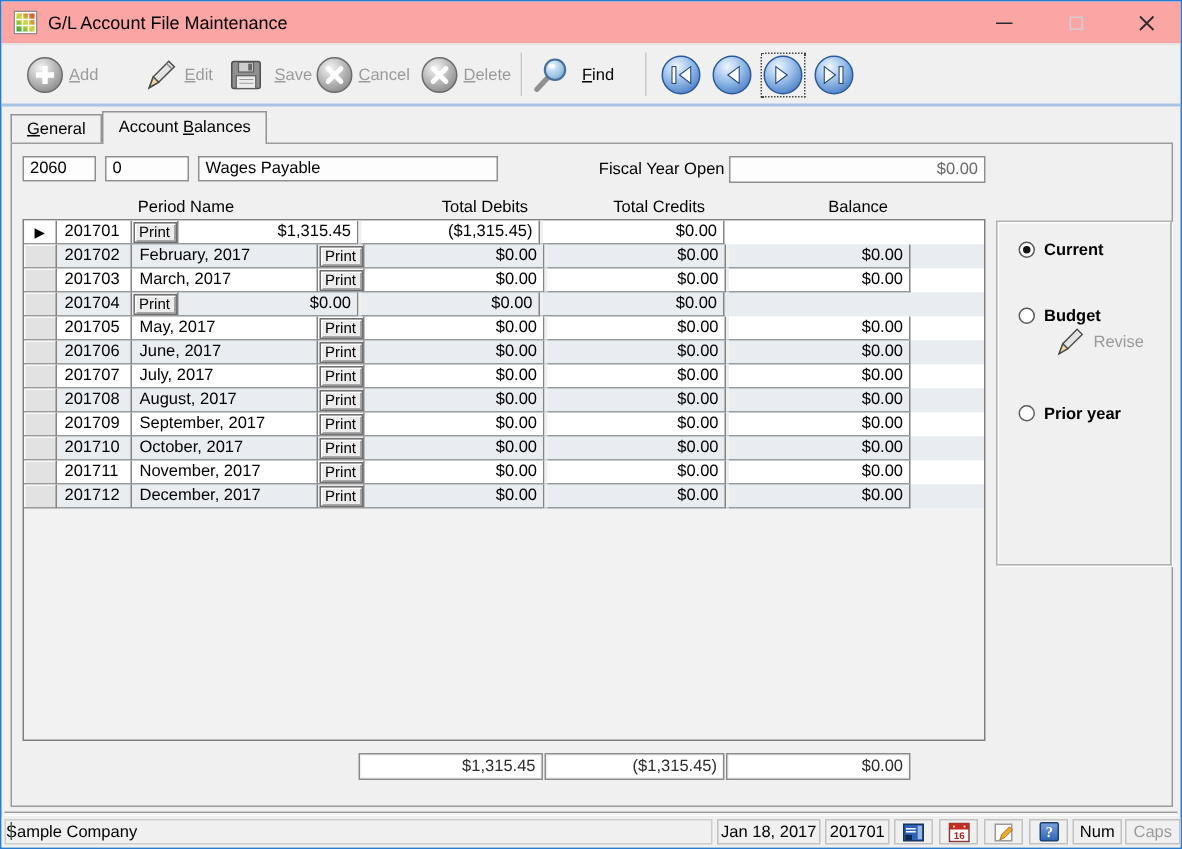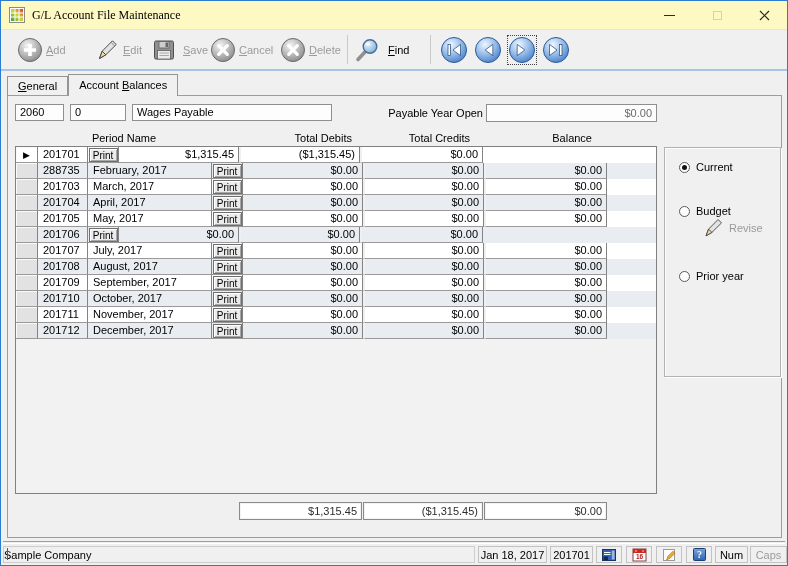--- a/index.html
+++ b/index.html
@@ -3,21 +3,21 @@
 <meta charset="utf-8">
 <style>
   * { box-sizing: border-box; margin: 0; padding: 0; }
   html,body { background:#d8d8d8; }
   body { font-family:"Liberation Sans", sans-serif; }
   .window{
     position:relative; width:788px; height:566px; background:#f0f0f0;
     border:1px solid #2a7cd0; font-size:11px; color:#000; overflow:hidden;
   }
   
-  .titlebar{ position:absolute; left:0; top:0; right:0; height:28px; background:#fef9c3;font-family:Liberation Serif, serif; }
+  .titlebar{ position:absolute; left:0; top:0; right:0; height:28px; background:#fca5a5; }
   .appicon{ position:absolute; left:8px; top:6px; width:16px; height:16px; }
   .title{ position:absolute; left:31px; top:7px; font-size:12px; color:#000; white-space:nowrap; }
   .ctl{ position:absolute; top:0; height:28px; width:46px; display:flex; align-items:center; justify-content:center; }
   .ctl-min{ left:645px; } .ctl-max{ left:693px; } .ctl-close{ left:740px; }
   .glyph-min{ width:11px; height:0; border-top:1px solid #2b2b2b; }
   .glyph-max{ width:9px; height:9px; border:1px solid #cfcfcf; }
   
   .toolbar{ position:absolute; left:0; top:28px; right:0; height:40px; background:#f0f0f0; border-top:1px solid #e4e4e4; }
   .tbi{ position:absolute; top:7px; }
   .tbl{ position:absolute; top:0; height:40px; display:flex; align-items:center; color:#9b9b9b;justify-content:flex-end; }
@@ -48,21 +48,21 @@
   .code{ width:50px; padding-left:5px; }
   .pname{ width:124px; padding-left:5px; }
   .printc{ width:31px; text-align:center; border-right:1px solid #838383; }
   .printbtn{ width:29px; height:14px; margin-top:1px; font-family:"Liberation Sans",sans-serif; font-size:10px; line-height:11px; background:#ececec; border:1px solid #6f6f6f; box-shadow:inset 1px 1px 0 #fff, inset -1px -1px 0 #a8a8a8; padding:0; }
   .money{ text-align:right; padding-right:4px; }
   .deb{ width:120px; } .cred{ width:119px; } .bal{ width:121px; }
   .gap{ width:2px; background:#f0f0f0; border-right:none; border-bottom:1px solid #c7c7c7; }
   .fill{ flex:1; border-right:none; border-bottom:none; background:transparent; }
   
   .groupbox{ position:absolute; left:656px; top:51px; width:117px; height:230px; border:1px solid #b2b2b2; box-shadow:1px 1px 0 #fff, inset 1px 1px 0 #fdfdfd; }
-  .radiorow{ position:absolute; display:flex; align-items:flex-end; gap:6px; }
+  .radiorow{ position:absolute; display:flex; align-items:flex-start; gap:6px;font-weight:bold; }
   .radio{ width:11px; height:11px; border-radius:50%; border:1px solid #5a5a5a; background:#fff; position:relative; }
   .radio.on::after{ content:""; position:absolute; left:2px; top:2px; width:5px; height:5px; border-radius:50%; background:#111; }
   .revise{ position:absolute; left:36px; top:68px; display:flex; align-items:center; gap:4px; color:#9a9a9a; }
   
   .totalbox{ position:absolute; top:406px; height:18px; line-height:16px; background:#fff; border:1px solid #8a8a8a; box-shadow:inset 0 0 0 1px #f3f3f3; text-align:right; padding-right:4px; color:#2c2c2c; }
   
   .hline{ position:absolute; left:2px; right:2px; top:540px; height:3px; border-top:1px solid #9e9e9e; border-bottom:1px solid #fff; }
   .statusbar{ position:absolute; left:0; right:0; top:544px; height:20px; background:#f0f0f0; }
   .seg{ position:absolute; top:1px; height:17px; line-height:16px; border:1px solid #c2c2c2; background:#f0f0f0; }
   .seg.noborder{ border-color:#cdcdcd; }
@@ -216,21 +216,21 @@
     <div class="tab"><span></span><span class="u">G</span><span>eneral</span></div>
     <div class="tab active"><span>Account </span><span class="u">B</span><span>alances</span></div>
   </div>
 
   <div class="tabpanel">
 
     <div class="field" style="left:7px;top:8px;width:49px">2060</div>
     <div class="field" style="left:62px;top:8px;width:56px">0</div>
     <div class="field" style="left:124px;top:8px;width:200px">Wages Payable</div>
 
-    <div class="flabel" style="left:378px;top:11px;width:97px;text-align:right">Payable Year Open</div>
+    <div class="flabel" style="left:378px;top:11px;width:97px;text-align:right">Fiscal Year Open</div>
     <div class="field right" style="left:478px;top:8px;width:171px;height:18px;line-height:16px;color:#6a6a6a">$0.00</div>
 
     <div class="colhdr center" style="left:30px;width:172px">Period Name</div>
     <div class="colhdr right" style="left:228px;width:124px;padding-right:8px">Total Debits</div>
     <div class="colhdr right" style="left:350px;width:120px;padding-right:8px">Total Credits</div>
     <div class="colhdr right" style="left:470px;width:122px;padding-right:8px">Balance</div>
 
     <div class="gridbox">
       <div>
           <div class="grow">
@@ -239,21 +239,21 @@
             <div class="c printc"><button class="printbtn">Print</button></div>
             <div class="c money deb">$1,315.45</div>
             <div class="c gap"></div>
             <div class="c money cred">($1,315.45)</div>
             <div class="c gap"></div>
             <div class="c money bal">$0.00</div>
             <div class="c fill"></div>
           </div>
           <div class="grow alt">
             <div class="c sel"></div>
-            <div class="c code">288735</div>
+            <div class="c code">201702</div>
             <div class="c pname">February, 2017</div>
             <div class="c printc"><button class="printbtn">Print</button></div>
             <div class="c money deb">$0.00</div>
             <div class="c gap"></div>
             <div class="c money cred">$0.00</div>
             <div class="c gap"></div>
             <div class="c money bal">$0.00</div>
             <div class="c fill"></div>
           </div>
           <div class="grow">
@@ -264,21 +264,20 @@
             <div class="c money deb">$0.00</div>
             <div class="c gap"></div>
             <div class="c money cred">$0.00</div>
             <div class="c gap"></div>
             <div class="c money bal">$0.00</div>
             <div class="c fill"></div>
           </div>
           <div class="grow alt">
             <div class="c sel"></div>
             <div class="c code">201704</div>
-            <div class="c pname">April, 2017</div>
             <div class="c printc"><button class="printbtn">Print</button></div>
             <div class="c money deb">$0.00</div>
             <div class="c gap"></div>
             <div class="c money cred">$0.00</div>
             <div class="c gap"></div>
             <div class="c money bal">$0.00</div>
             <div class="c fill"></div>
           </div>
           <div class="grow">
             <div class="c sel"></div>
@@ -288,20 +287,21 @@
             <div class="c money deb">$0.00</div>
             <div class="c gap"></div>
             <div class="c money cred">$0.00</div>
             <div class="c gap"></div>
             <div class="c money bal">$0.00</div>
             <div class="c fill"></div>
           </div>
           <div class="grow alt">
             <div class="c sel"></div>
             <div class="c code">201706</div>
+            <div class="c pname">June, 2017</div>
             <div class="c printc"><button class="printbtn">Print</button></div>
             <div class="c money deb">$0.00</div>
             <div class="c gap"></div>
             <div class="c money cred">$0.00</div>
             <div class="c gap"></div>
             <div class="c money bal">$0.00</div>
             <div class="c fill"></div>
           </div>
           <div class="grow">
             <div class="c sel"></div>

